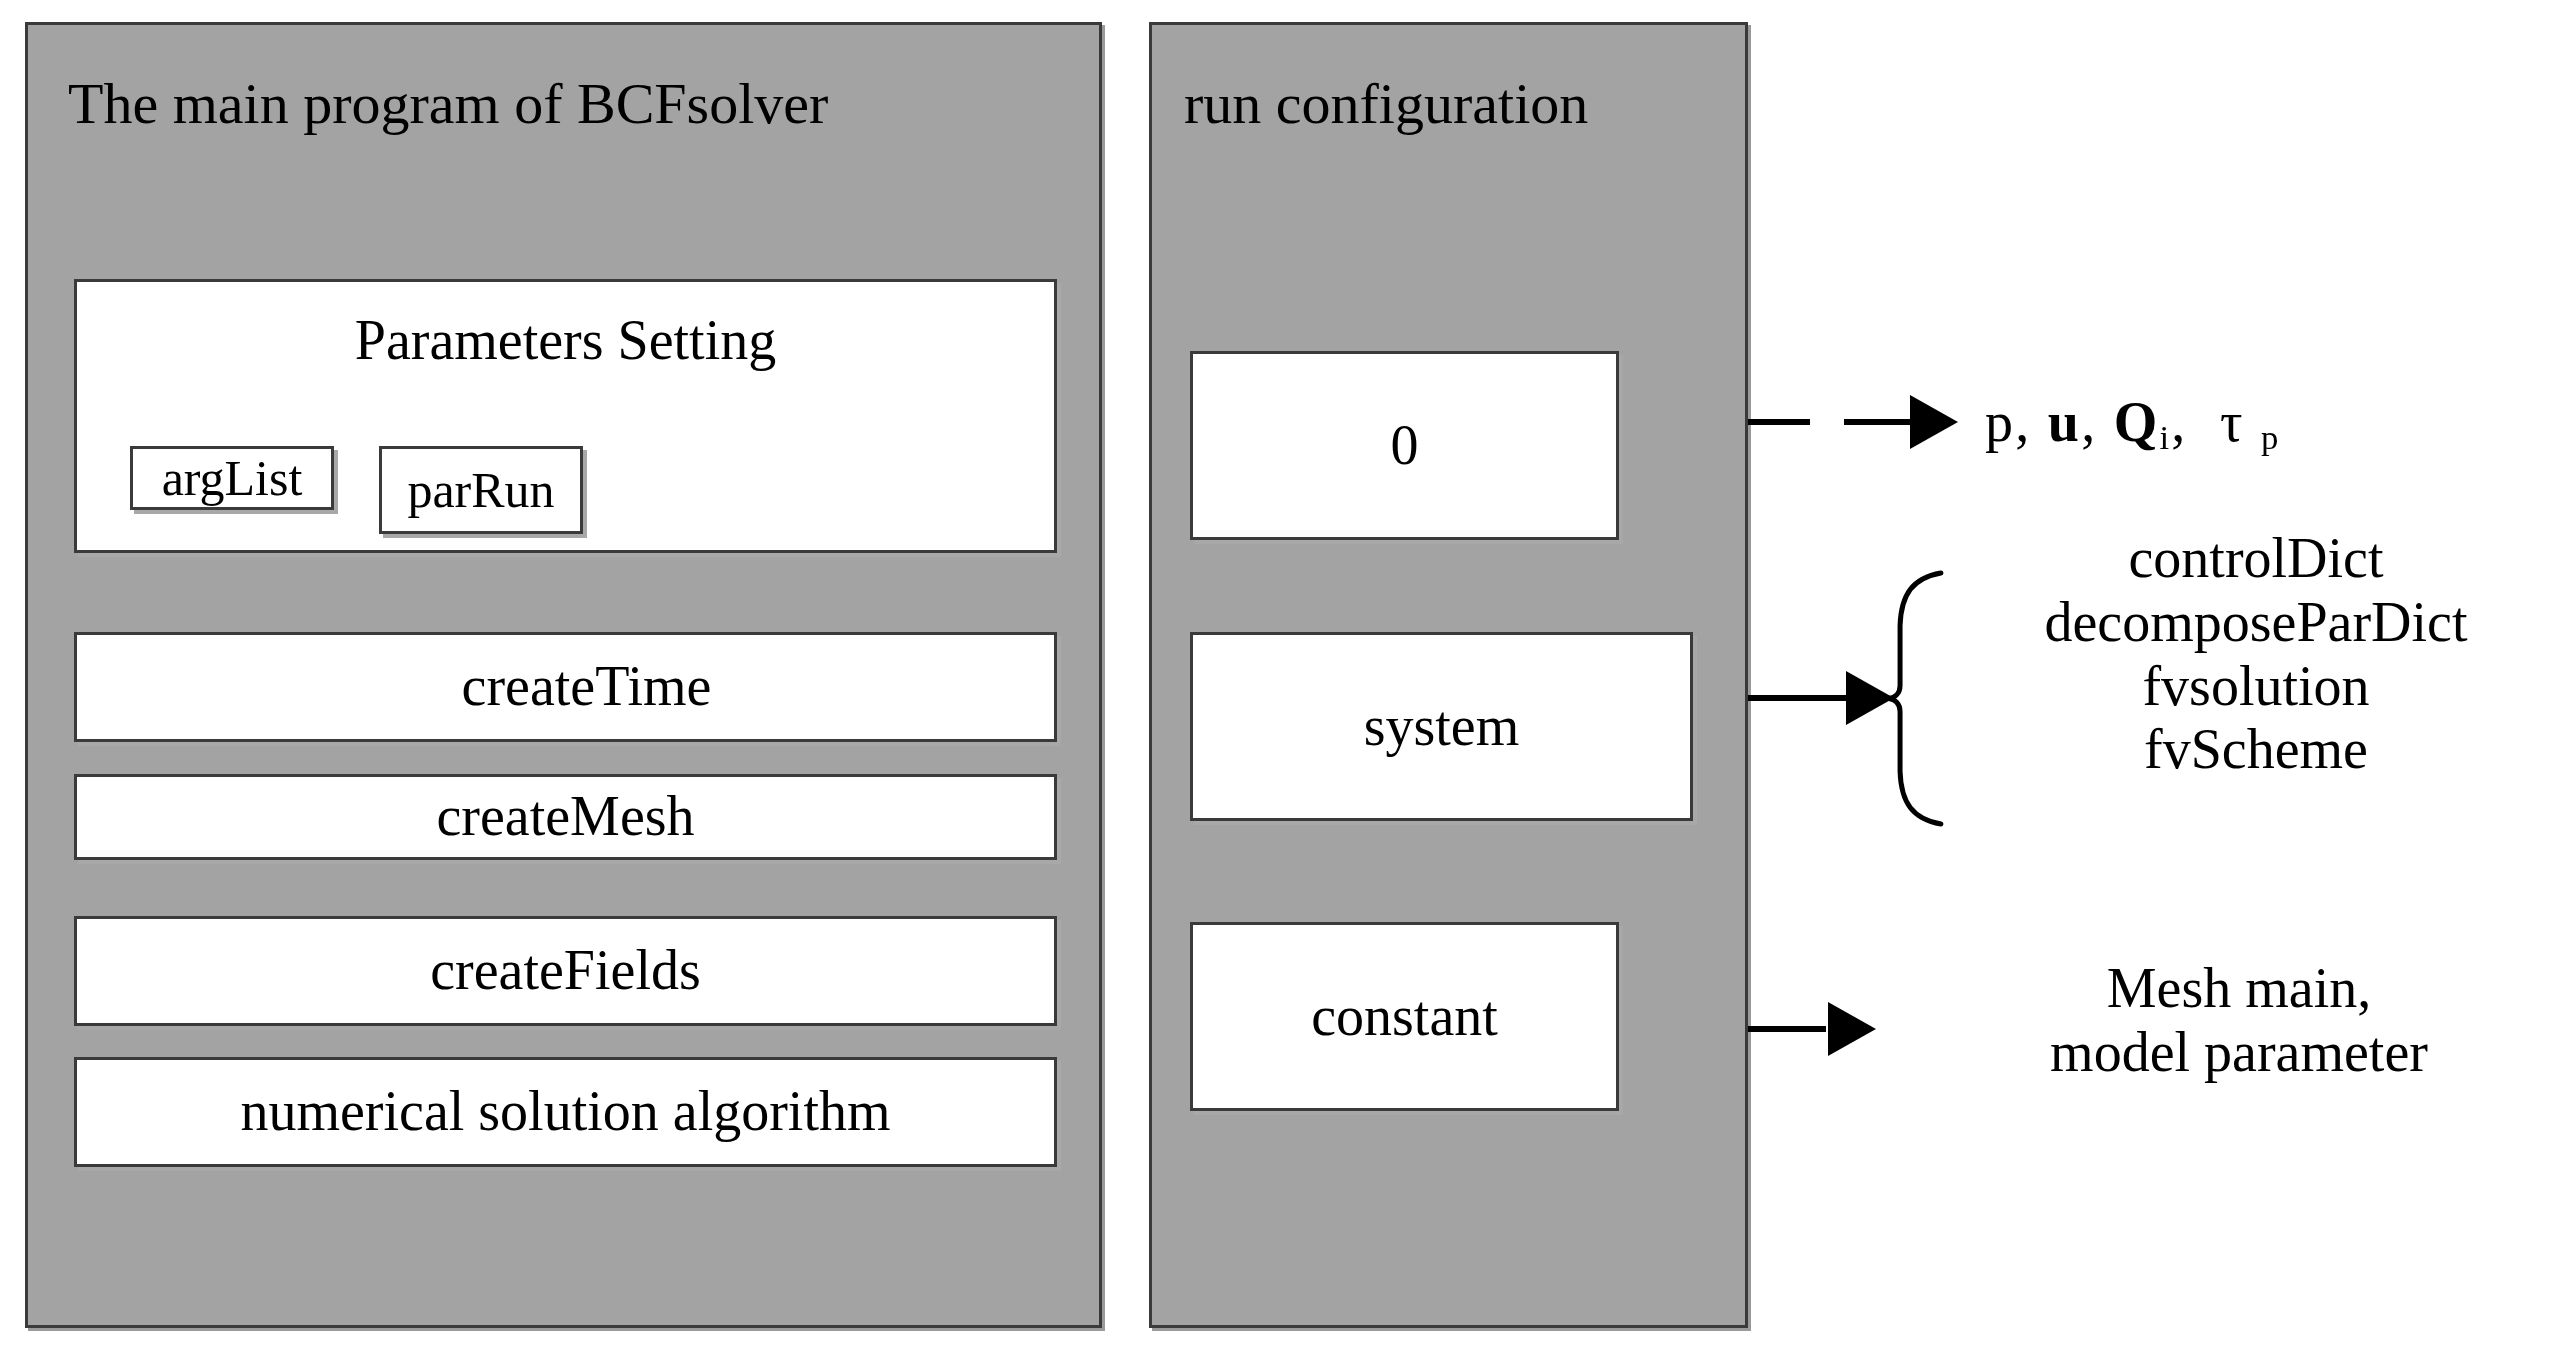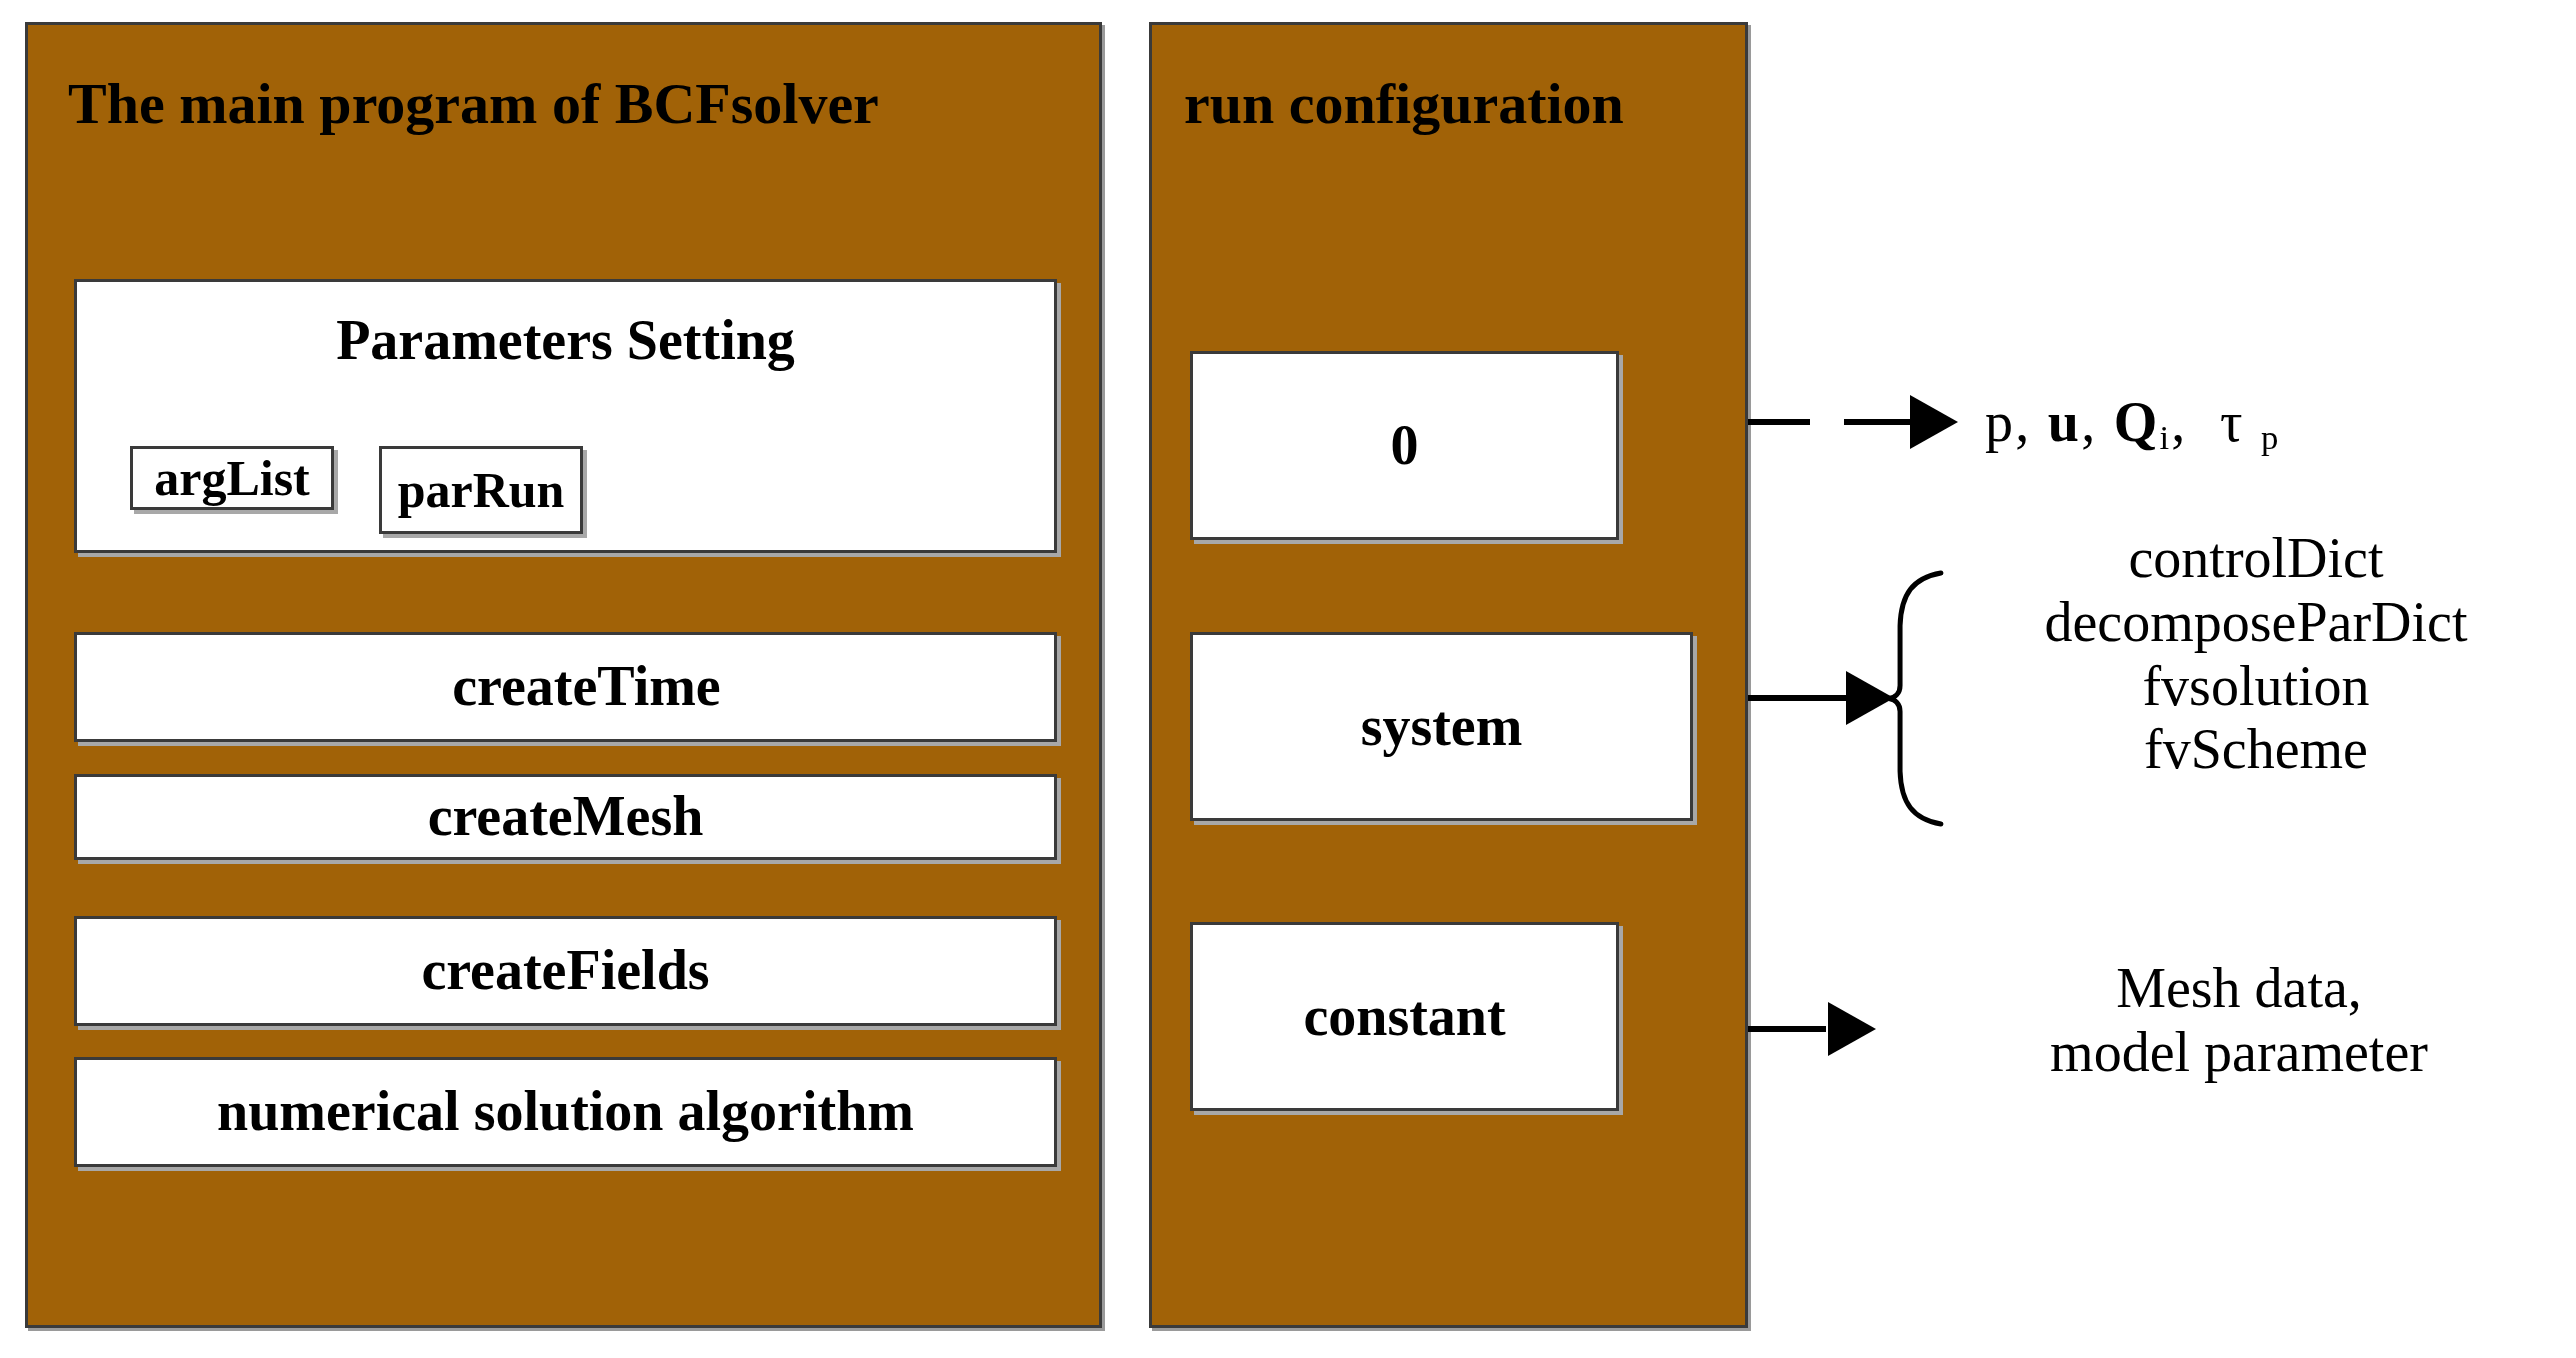--- a/index.html
+++ b/index.html
@@ -15,25 +15,24 @@
     position: relative;
     width: 2576px;
     height: 1358px;
     background: #ffffff;
     overflow: hidden;
   }
 
   
   .panel {
     position: absolute;
-    background: #a16207;
+    background: #a3a3a3;
     border: 3px solid #3a3a3a;
     box-shadow: 3px 3px 0 0 #9a9a9a;
     box-sizing: border-box;
-    font-weight: bold;
   }
   .box {
     position: absolute;
     background: #ffffff;
     border: 3px solid #3a3a3a;
     box-shadow: 4px 4px 0 0 #a8a8a8;
     box-sizing: border-box;
     display: flex;
     align-items: center;
     justify-content: center;
@@ -192,18 +191,18 @@
     <span class="anno-line">fvsolution</span>
     <span class="anno-line">fvScheme</span>
   </div>
 
   <div class="arrow" style="left:1748px; top:1029px; width:150px;">
     <div class="stem" style="width:78px;"></div>
     <div class="head" style="left:80px;"></div>
   </div>
 
   <div class="anno t-anno" style="left:1920px; top:957px; width:638px; white-space:normal;">
-    <span class="anno-line">Mesh data,</span>
+    <span class="anno-line">Mesh main,</span>
     <span class="anno-line">model parameter</span>
   </div>
 
 </div>
 
 
 </body></html>

